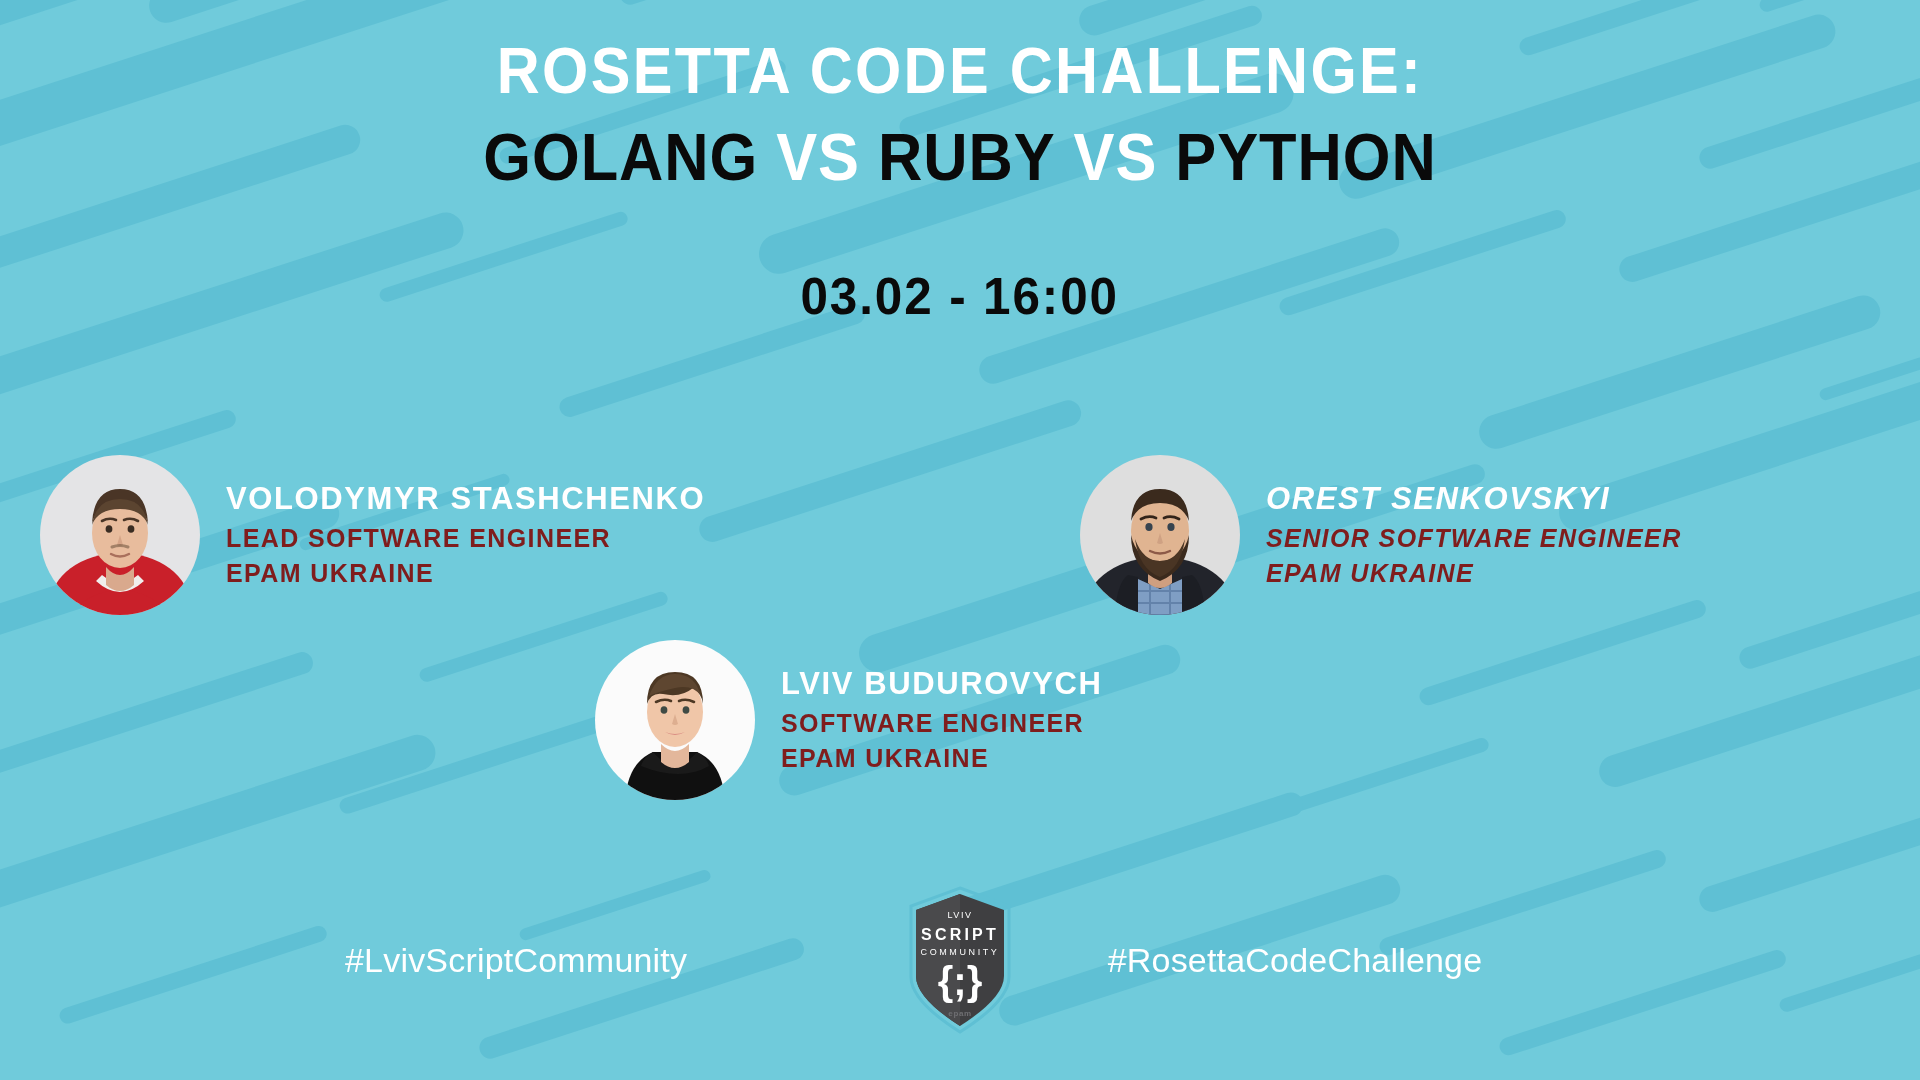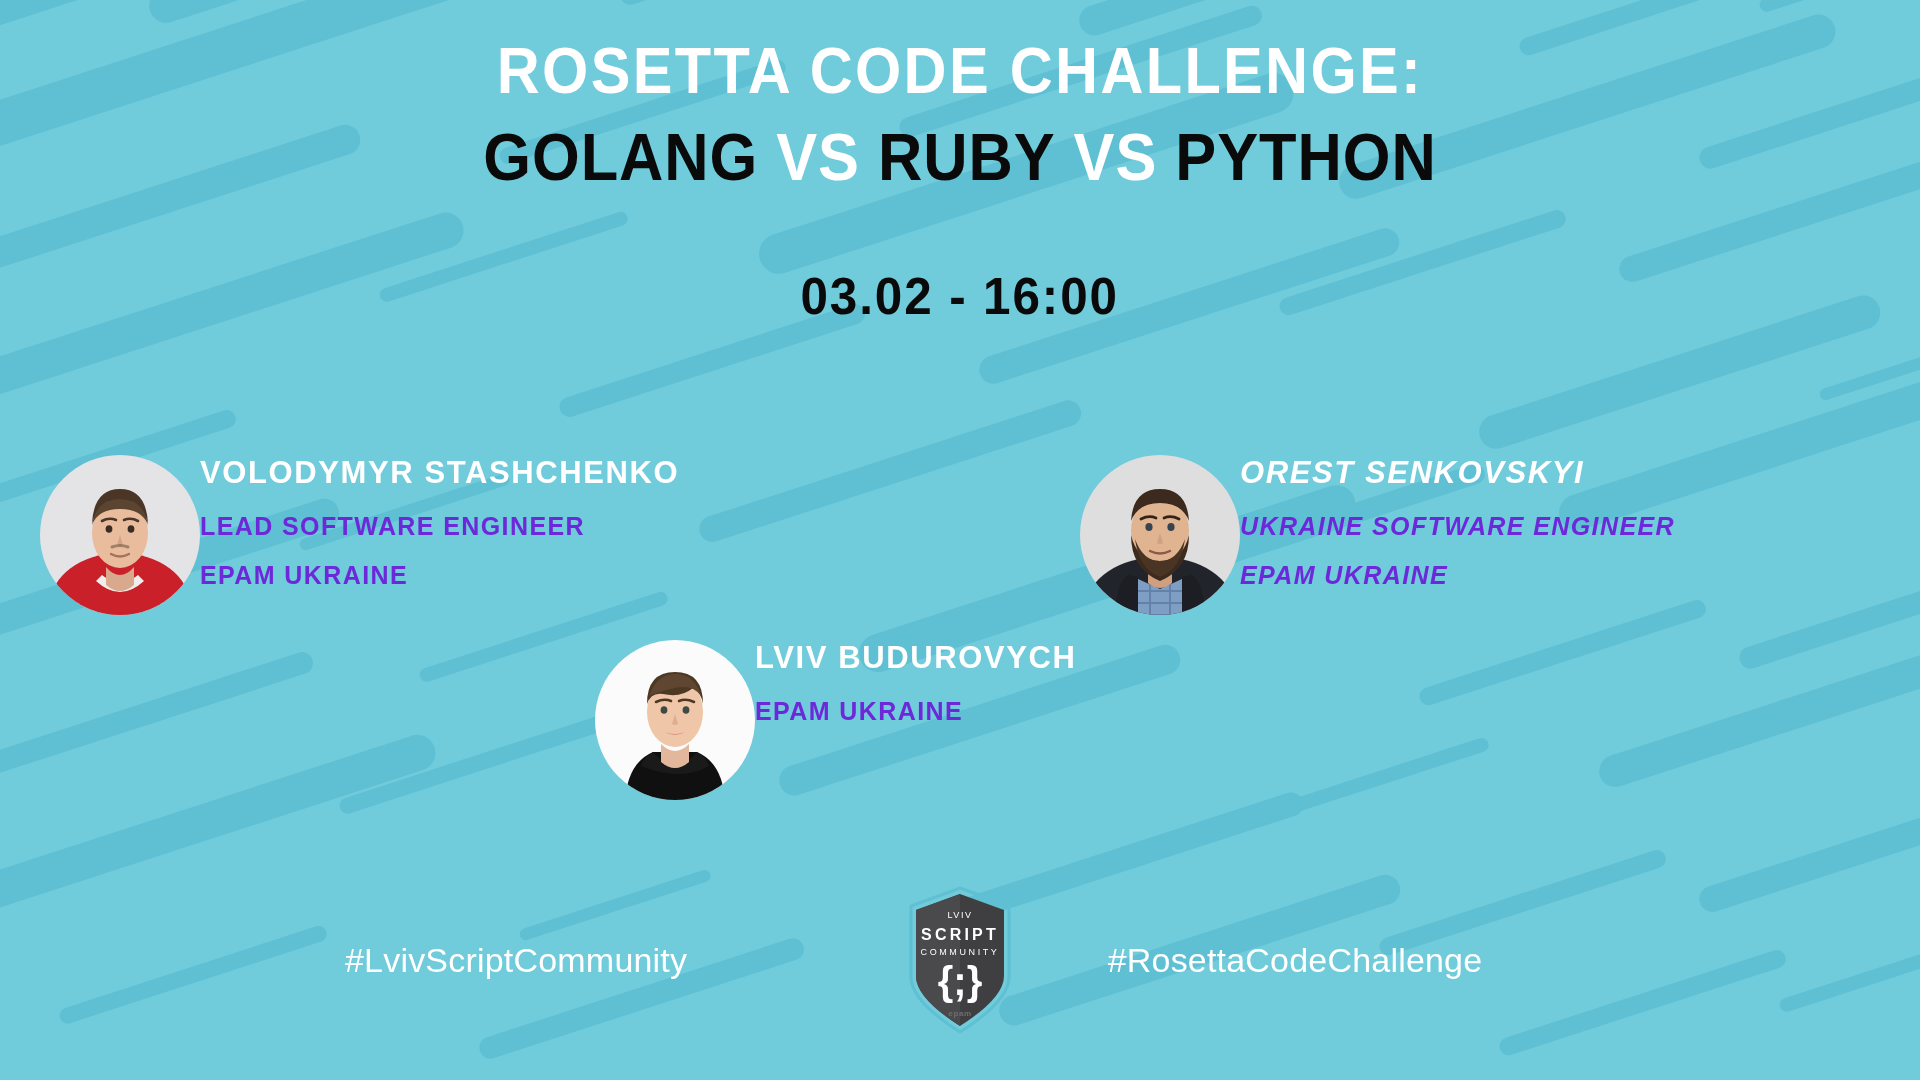--- a/index.html
+++ b/index.html
@@ -48,39 +48,39 @@
   }
 
   
   .speakers-row {
     position:absolute; left:0; right:0;
     display:flex; justify-content:flex-start;
   }
   #row-top { top:455px; }
   #row-bottom { top:640px; }
 
-  .speaker { display:flex; position:absolute; }
+  .speaker { display:flex; align-items:center; gap:26px; position:absolute; }
   #sp-0 { left:40px;  top:0; }
   #sp-1 { left:1080px; top:0;font-style:italic; }
   #sp-2 { left:595px; top:0; }
 
   .avatar {
     width:160px; height:160px; border-radius:50%;
     overflow:hidden; position:relative; flex:0 0 auto;
   }
   .avatar .photo { position:absolute; inset:0; }
 
   .speaker-text { line-height:1.18; }
   .sp-name {
     font-size:31px; font-weight:bold; color:#ffffff;
     letter-spacing:1.6px; white-space:nowrap;
   }
   .sp-role, .sp-company {
-    font-size:25px; font-weight:bold; color:#6d28d9;
-    letter-spacing:1.4px; white-space:nowrap; margin-top:20px;
+    font-size:25px; font-weight:bold; color:#7f1d1d;
+    letter-spacing:1.4px; white-space:nowrap; margin-top:6px;
   }
 
   
   #footer {
     position:absolute; left:0; right:0; top:880px; height:160px;
     display:flex; align-items:center; justify-content:center; gap:0;
   }
   .hashtag {
     font-size:34px; font-weight:normal; color:#ffffff;
     letter-spacing:0.2px; white-space:nowrap;
@@ -207,21 +207,21 @@
         <ellipse cx="69" cy="72" rx="3.6" ry="4" fill="#37434f"></ellipse>
         <ellipse cx="91" cy="72" rx="3.6" ry="4" fill="#37434f"></ellipse>
         <path d="M61 64 q8 -4 15 -1" stroke="#33241a" stroke-width="2.8" fill="none" stroke-linecap="round"></path>
         <path d="M84 63 q7 -3 15 1" stroke="#33241a" stroke-width="2.8" fill="none" stroke-linecap="round"></path>
         <path d="M80 78 l-3 10 q3 2 6 0 z" fill="#cfa183"></path>
         <path d="M70 96 q10 5 20 0" stroke="#8d5a48" stroke-width="2.4" fill="none" stroke-linecap="round"></path>
       </svg>
     </div>
     <div class="speaker-text">
       <div class="sp-name">OREST SENKOVSKYI</div>
-      <div class="sp-role">UKRAINE SOFTWARE ENGINEER</div>
+      <div class="sp-role">SENIOR SOFTWARE ENGINEER</div>
       <div class="sp-company">EPAM UKRAINE</div>
     </div>
   </div>
 
 </div>
 
 <div class="speakers-row" id="row-bottom">
 
   <div class="speaker" id="sp-2">
     <div class="avatar">
@@ -236,20 +236,21 @@
         <ellipse cx="69" cy="70" rx="3.4" ry="3.8" fill="#3f4a44"></ellipse>
         <ellipse cx="91" cy="70" rx="3.4" ry="3.8" fill="#3f4a44"></ellipse>
         <path d="M61 62 q8 -4 15 -1" stroke="#4d3824" stroke-width="2.6" fill="none" stroke-linecap="round"></path>
         <path d="M84 61 q7 -3 15 1" stroke="#4d3824" stroke-width="2.6" fill="none" stroke-linecap="round"></path>
         <path d="M80 74 l-3 10 q3 2 6 0 z" fill="#ddae90"></path>
         <path d="M70 92 q10 6 20 0 q-10 4 -20 0 z" fill="#d98c82"></path>
       </svg>
     </div>
     <div class="speaker-text">
       <div class="sp-name">LVIV BUDUROVYCH</div>
+      <div class="sp-role">SOFTWARE ENGINEER</div>
       <div class="sp-company">EPAM UKRAINE</div>
     </div>
   </div>
 
 </div>
 
 <div id="footer">
 
   <div class="hashtag" id="ht-left">#LvivScriptCommunity</div>
 

